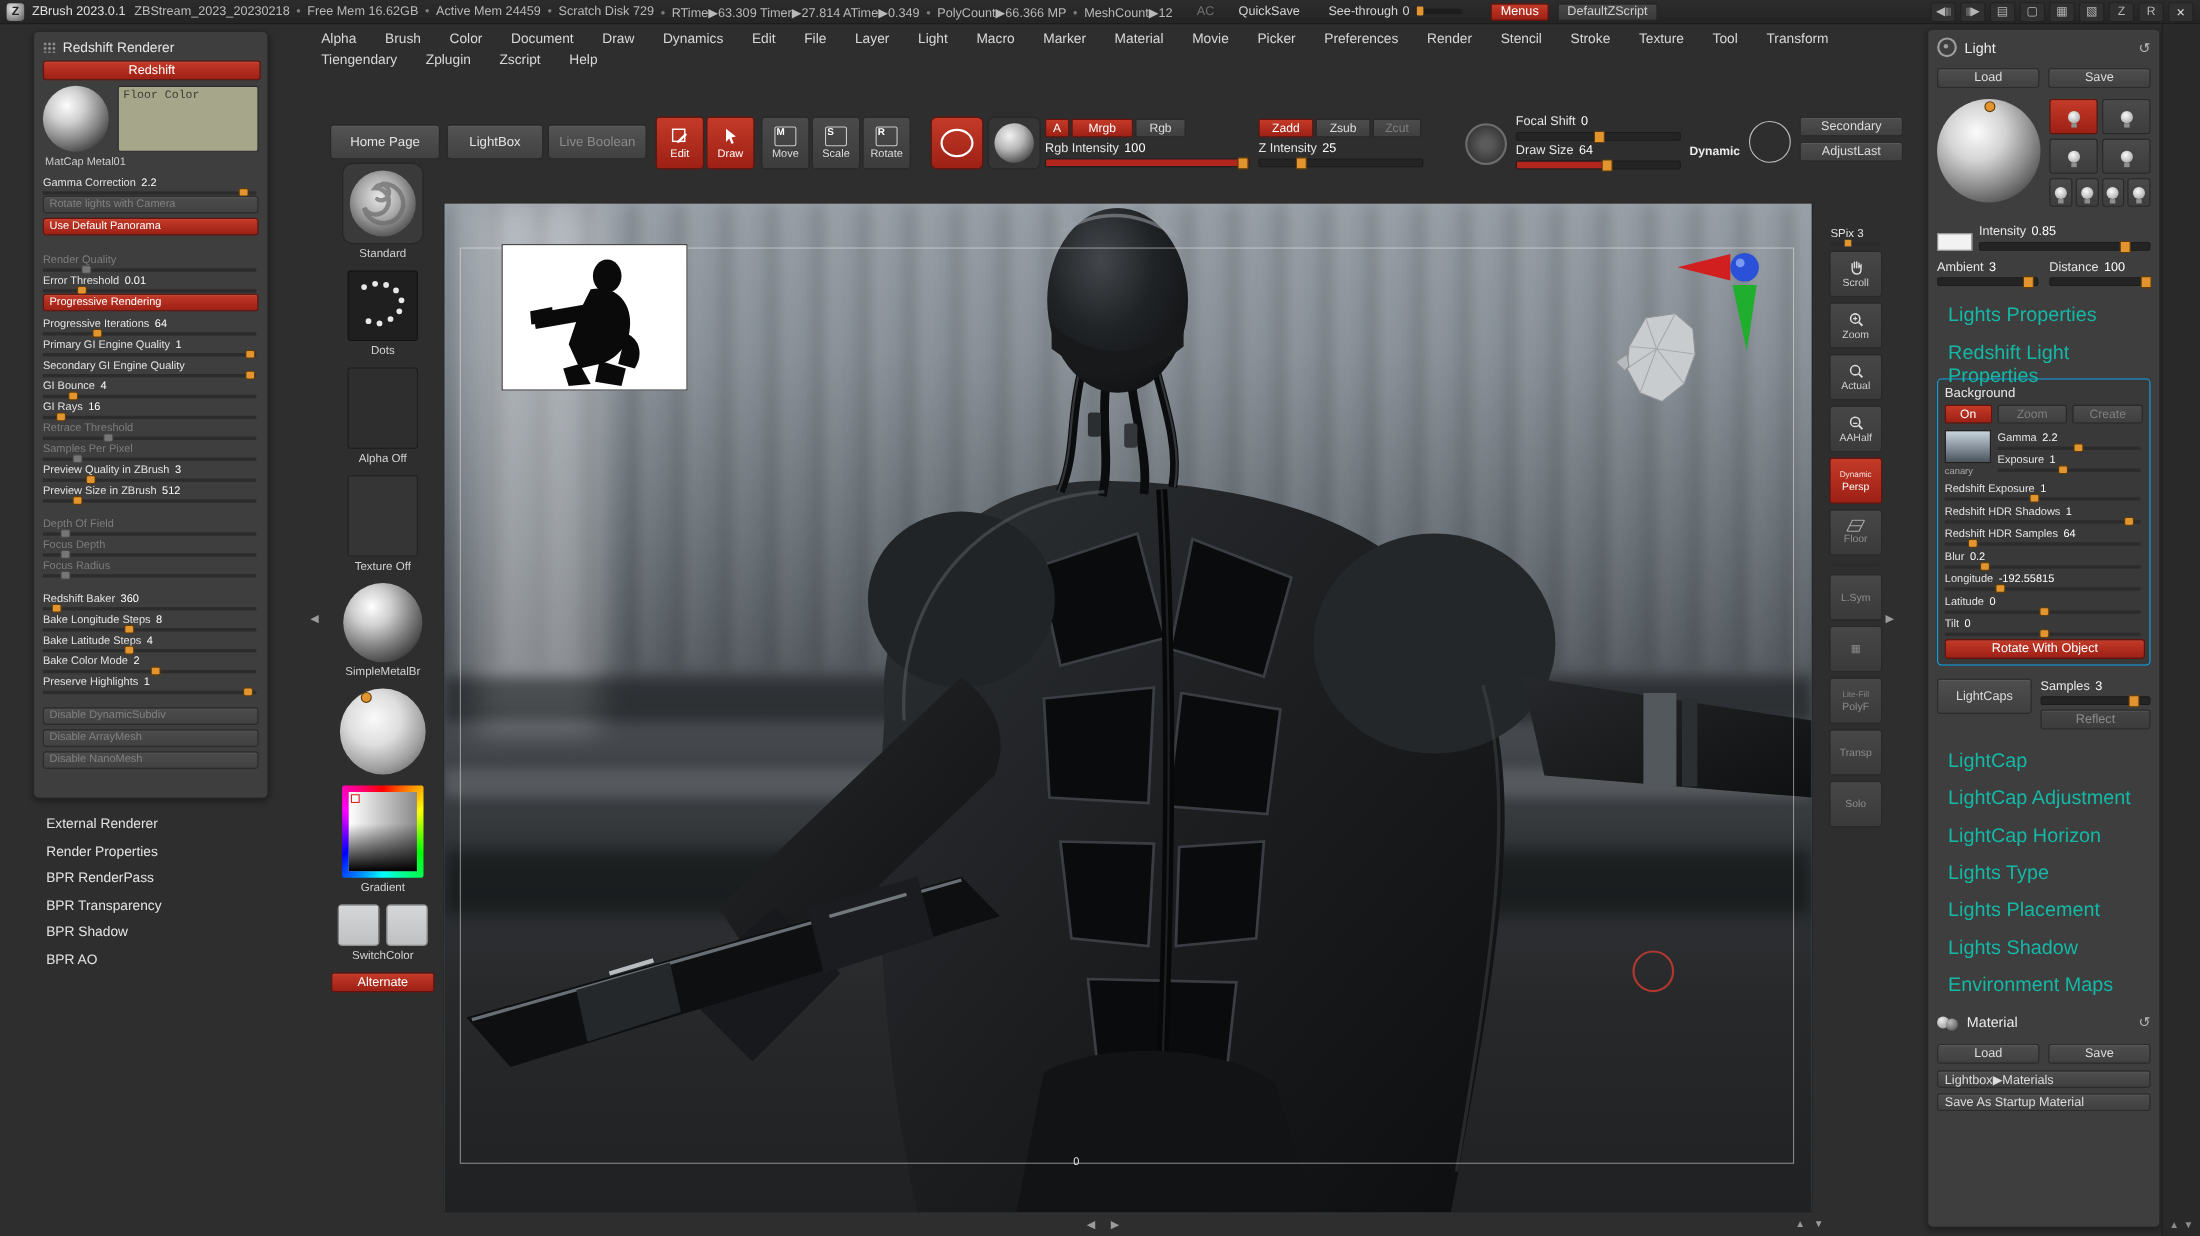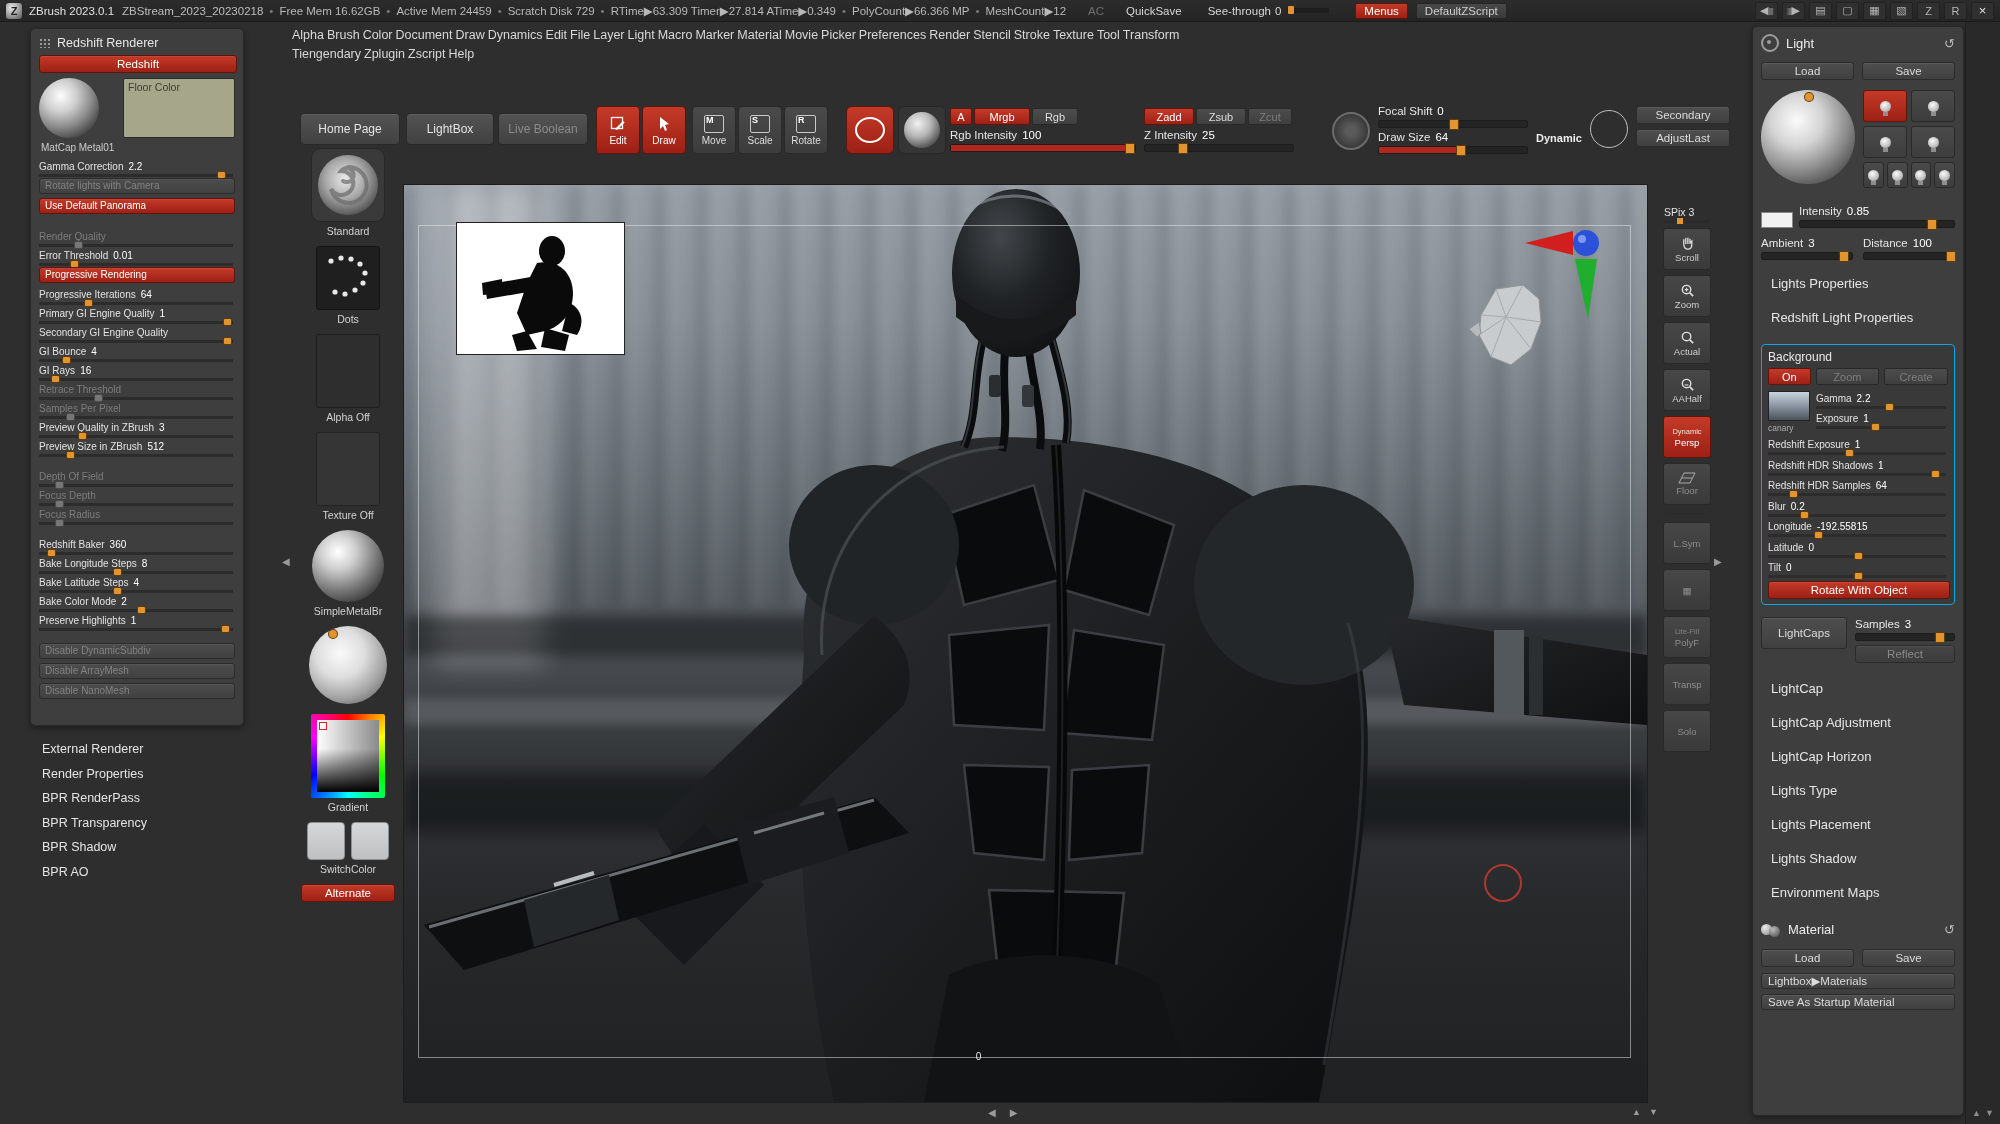--- a/index.html
+++ b/index.html
@@ -35,30 +35,30 @@
   .tb-track .m{position:absolute;top:-2px;left:calc(var(--dot,0%) - 3px);width:6px;height:8px;background:#e2952f;border-radius:1px;}
   .tb-menus{margin-left:26px;padding:1px 8px;background:linear-gradient(#c43a28,#9d2015);color:#fff;border-radius:2px;border:1px solid #64130c;}
   .tb-dzs{margin-left:8px;padding:1px 8px;background:linear-gradient(#484848,#3a3a3a);border:1px solid #262626;border-radius:2px;color:#cfcfcf;}
   .tb-icons{margin-left:auto;display:flex;align-items:center;gap:4px;}
   .tbi{min-width:17px;height:16px;display:flex;align-items:center;justify-content:center;color:#b5b5b5;font-size:11px;
        background:#303030;border:1px solid #222;border-radius:2px;padding:0 2px;}
   .tbi .bars{font-size:8px;letter-spacing:-1px;color:#8f8f8f;}
   .tbi.close{color:#e0e0e0;font-size:13px;}
   
   .menubar{position:absolute;left:292px;top:26px;width:1140px;}
-  .menu-row{display:flex;flex-wrap:nowrap;gap:3px;line-height:19px;font-size:12.5px;color:#d8d8d8;}
+  .menu-row{display:flex;flex-wrap:nowrap;gap:26px;line-height:19px;font-size:12.5px;color:#d8d8d8;}
   .menu-item{white-space:nowrap;cursor:default;}
   
   .left-panel{position:absolute;left:30px;top:28px;width:214px;height:698px;background:#3e3e3e;
               border:1px solid #282828;border-radius:5px;box-shadow:0 2px 6px rgba(0,0,0,.4);
               padding:5px 8px;box-sizing:border-box;}
   .lp-header{display:flex;align-items:center;height:18px;margin-bottom:3px;}
   .lp-grip{width:12px;height:10px;margin-right:6px;background-image:radial-gradient(#9a9a9a 1px,transparent 1.3px);background-size:4px 4px;}
   .lp-title{font-size:12.5px;color:#e6e6e6;}
-  .lp-preview{display:flex;gap:24px;margin:5px 0 0 0;height:62px;}
+  .lp-preview{display:flex;gap:8px;margin:5px 0 0 0;height:62px;font-family:Liberation Mono, monospace;}
   .lp-sphere{width:60px;height:60px;border-radius:50%;
              background:radial-gradient(circle at 36% 30%,#fdfdfd,#cfcfcf 28%,#8a8a8a 55%,#3c3c3c 82%,#242424);}
   .lp-floor{flex:1;height:60px;background:#a5a68a;border:1px solid #2c2c2c;border-radius:2px;padding:2px 4px;box-sizing:border-box;}
   .lp-floor-label{font-size:10.5px;color:#3e3e30;}
   .lp-matcap{font-size:10px;color:#cdcdcd;margin:2px 0 6px 2px;}
   .lp-items{}
   .lp-item{position:relative;height:15px;line-height:15px;margin-bottom:4px;font-size:10px;color:#e2e2e2;white-space:nowrap;}
   .lp-value{margin-left:5px;color:#fff;}
   .lp-track{position:absolute;left:0;right:2px;bottom:-3px;height:3px;background:#2c2c2c;}
   .lp-dot{position:absolute;bottom:-4px;left:calc(var(--dot,0%) - 3px);width:7px;height:6px;background:#e2952f;border-radius:1px;box-shadow:0 0 0 1px #5f3c0c;}
@@ -67,21 +67,21 @@
   .lp-item.t-button{background:linear-gradient(#4c4c4c,#414141);border:1px solid #2b2b2b;border-radius:3px;
                     padding-left:5px;height:14px;line-height:14px;box-shadow:inset 0 1px 0 rgba(255,255,255,.06);}
   .lp-item.t-button.state-on{background:linear-gradient(#c43a28,#9d2015);border-color:#64130c;color:#fff;}
   .lp-item.t-button.state-dim{color:#828282;}
   .lp-item.t-button.state-dim .lp-label{color:#828282;}
   .lp-item.t-gap{height:9px;margin-bottom:2px;visibility:hidden;}
   
   .left-sections{position:absolute;left:34px;top:742px;width:200px;}
   .section-row{height:13px;margin-bottom:11.5px;font-size:12.5px;color:#e4e4e4;padding-left:8px;cursor:default;}
   
-  .rp-section-row{height:13px;margin-bottom:21px;font-size:13px;color:#e5e5e5;padding-left:10px;cursor:default;}
+  .rp-section-row{height:13px;margin-bottom:21px;font-size:18px;color:#14b8a6;padding-left:10px;cursor:default;}
   
   .toolbar{position:absolute;left:300px;top:104px;height:60px;width:1440px;}
   .toolbar>*{position:absolute;}
   .big-btn{height:30px;border-radius:4px;display:flex;align-items:center;justify-content:center;font-size:12px;
            background:linear-gradient(#535353,#414141);border:1px solid #282828;color:#e3e3e3;box-shadow:inset 0 1px 0 rgba(255,255,255,.08);}
   .big-btn.dim{color:#8b8b8b;}
   .tool-tile{width:42px;height:46px;border-radius:4px;display:flex;flex-direction:column;align-items:center;justify-content:center;gap:2px;
              background:linear-gradient(#4a4a4a,#3c3c3c);border:1px solid #282828;font-size:10px;color:#ddd;}
   .tool-tile.red{background:linear-gradient(#c43a28,#9d2015);border-color:#64130c;color:#fff;}
   .tile-icon{width:20px;height:18px;display:flex;align-items:center;justify-content:center;}

